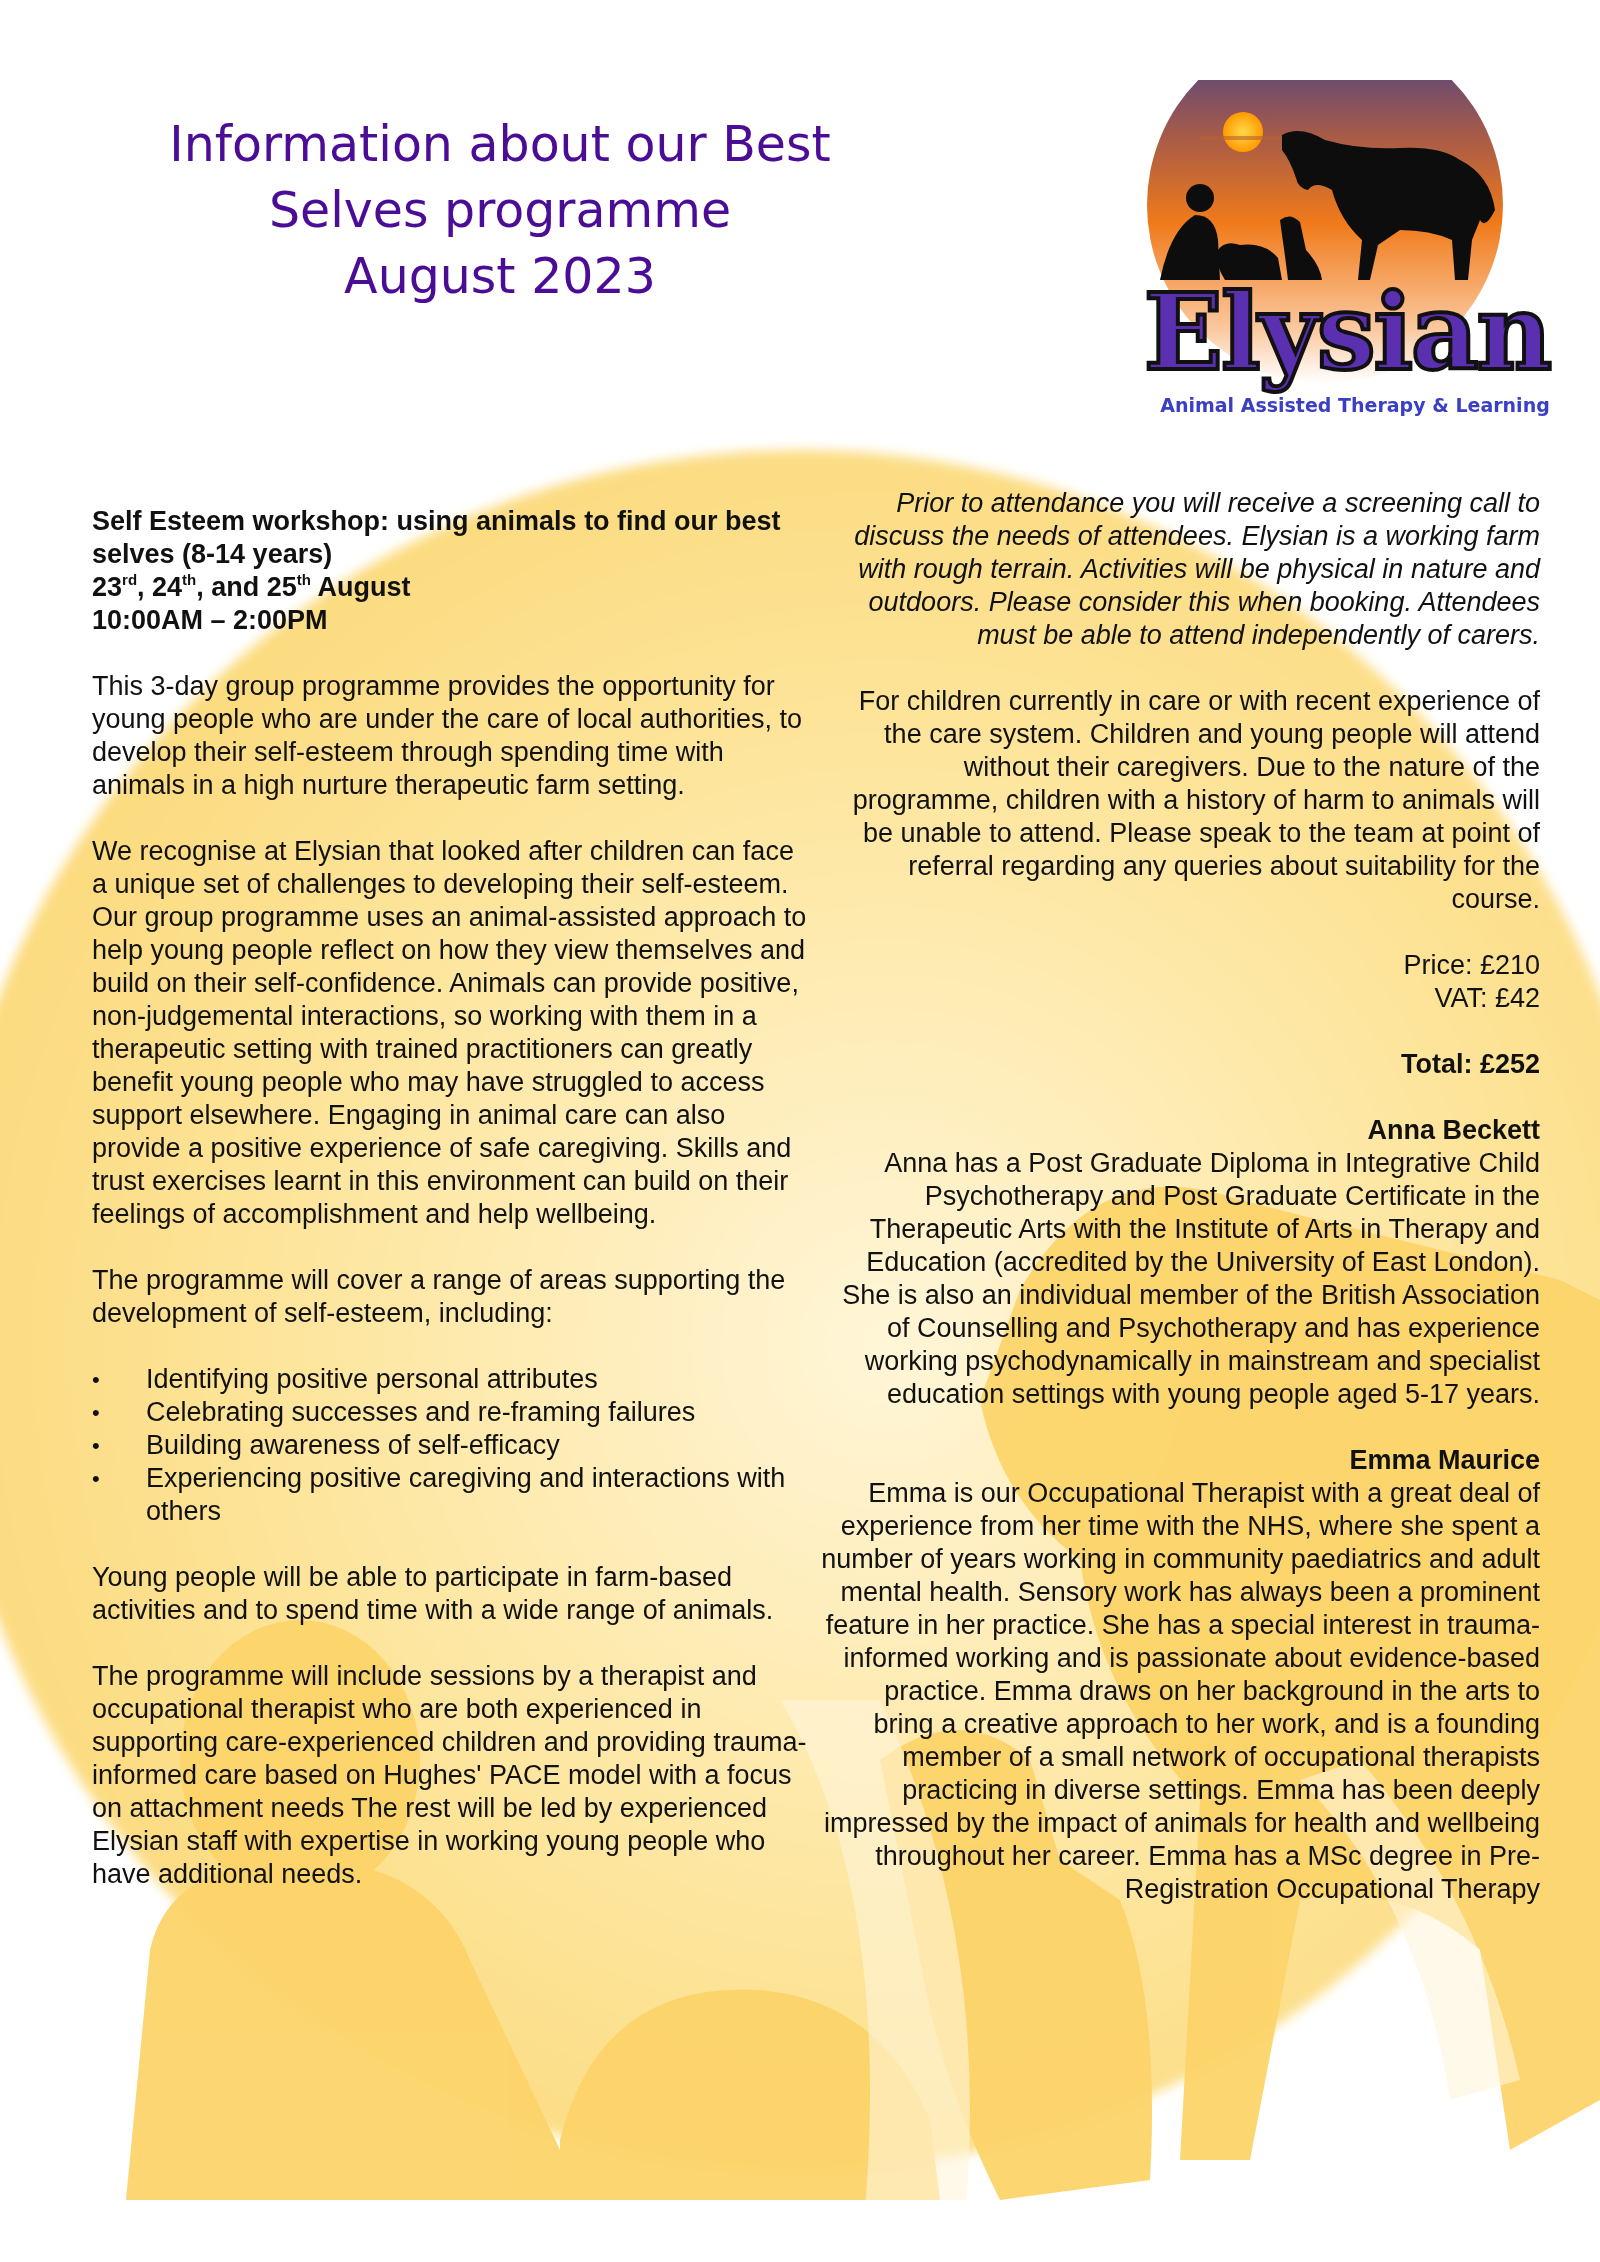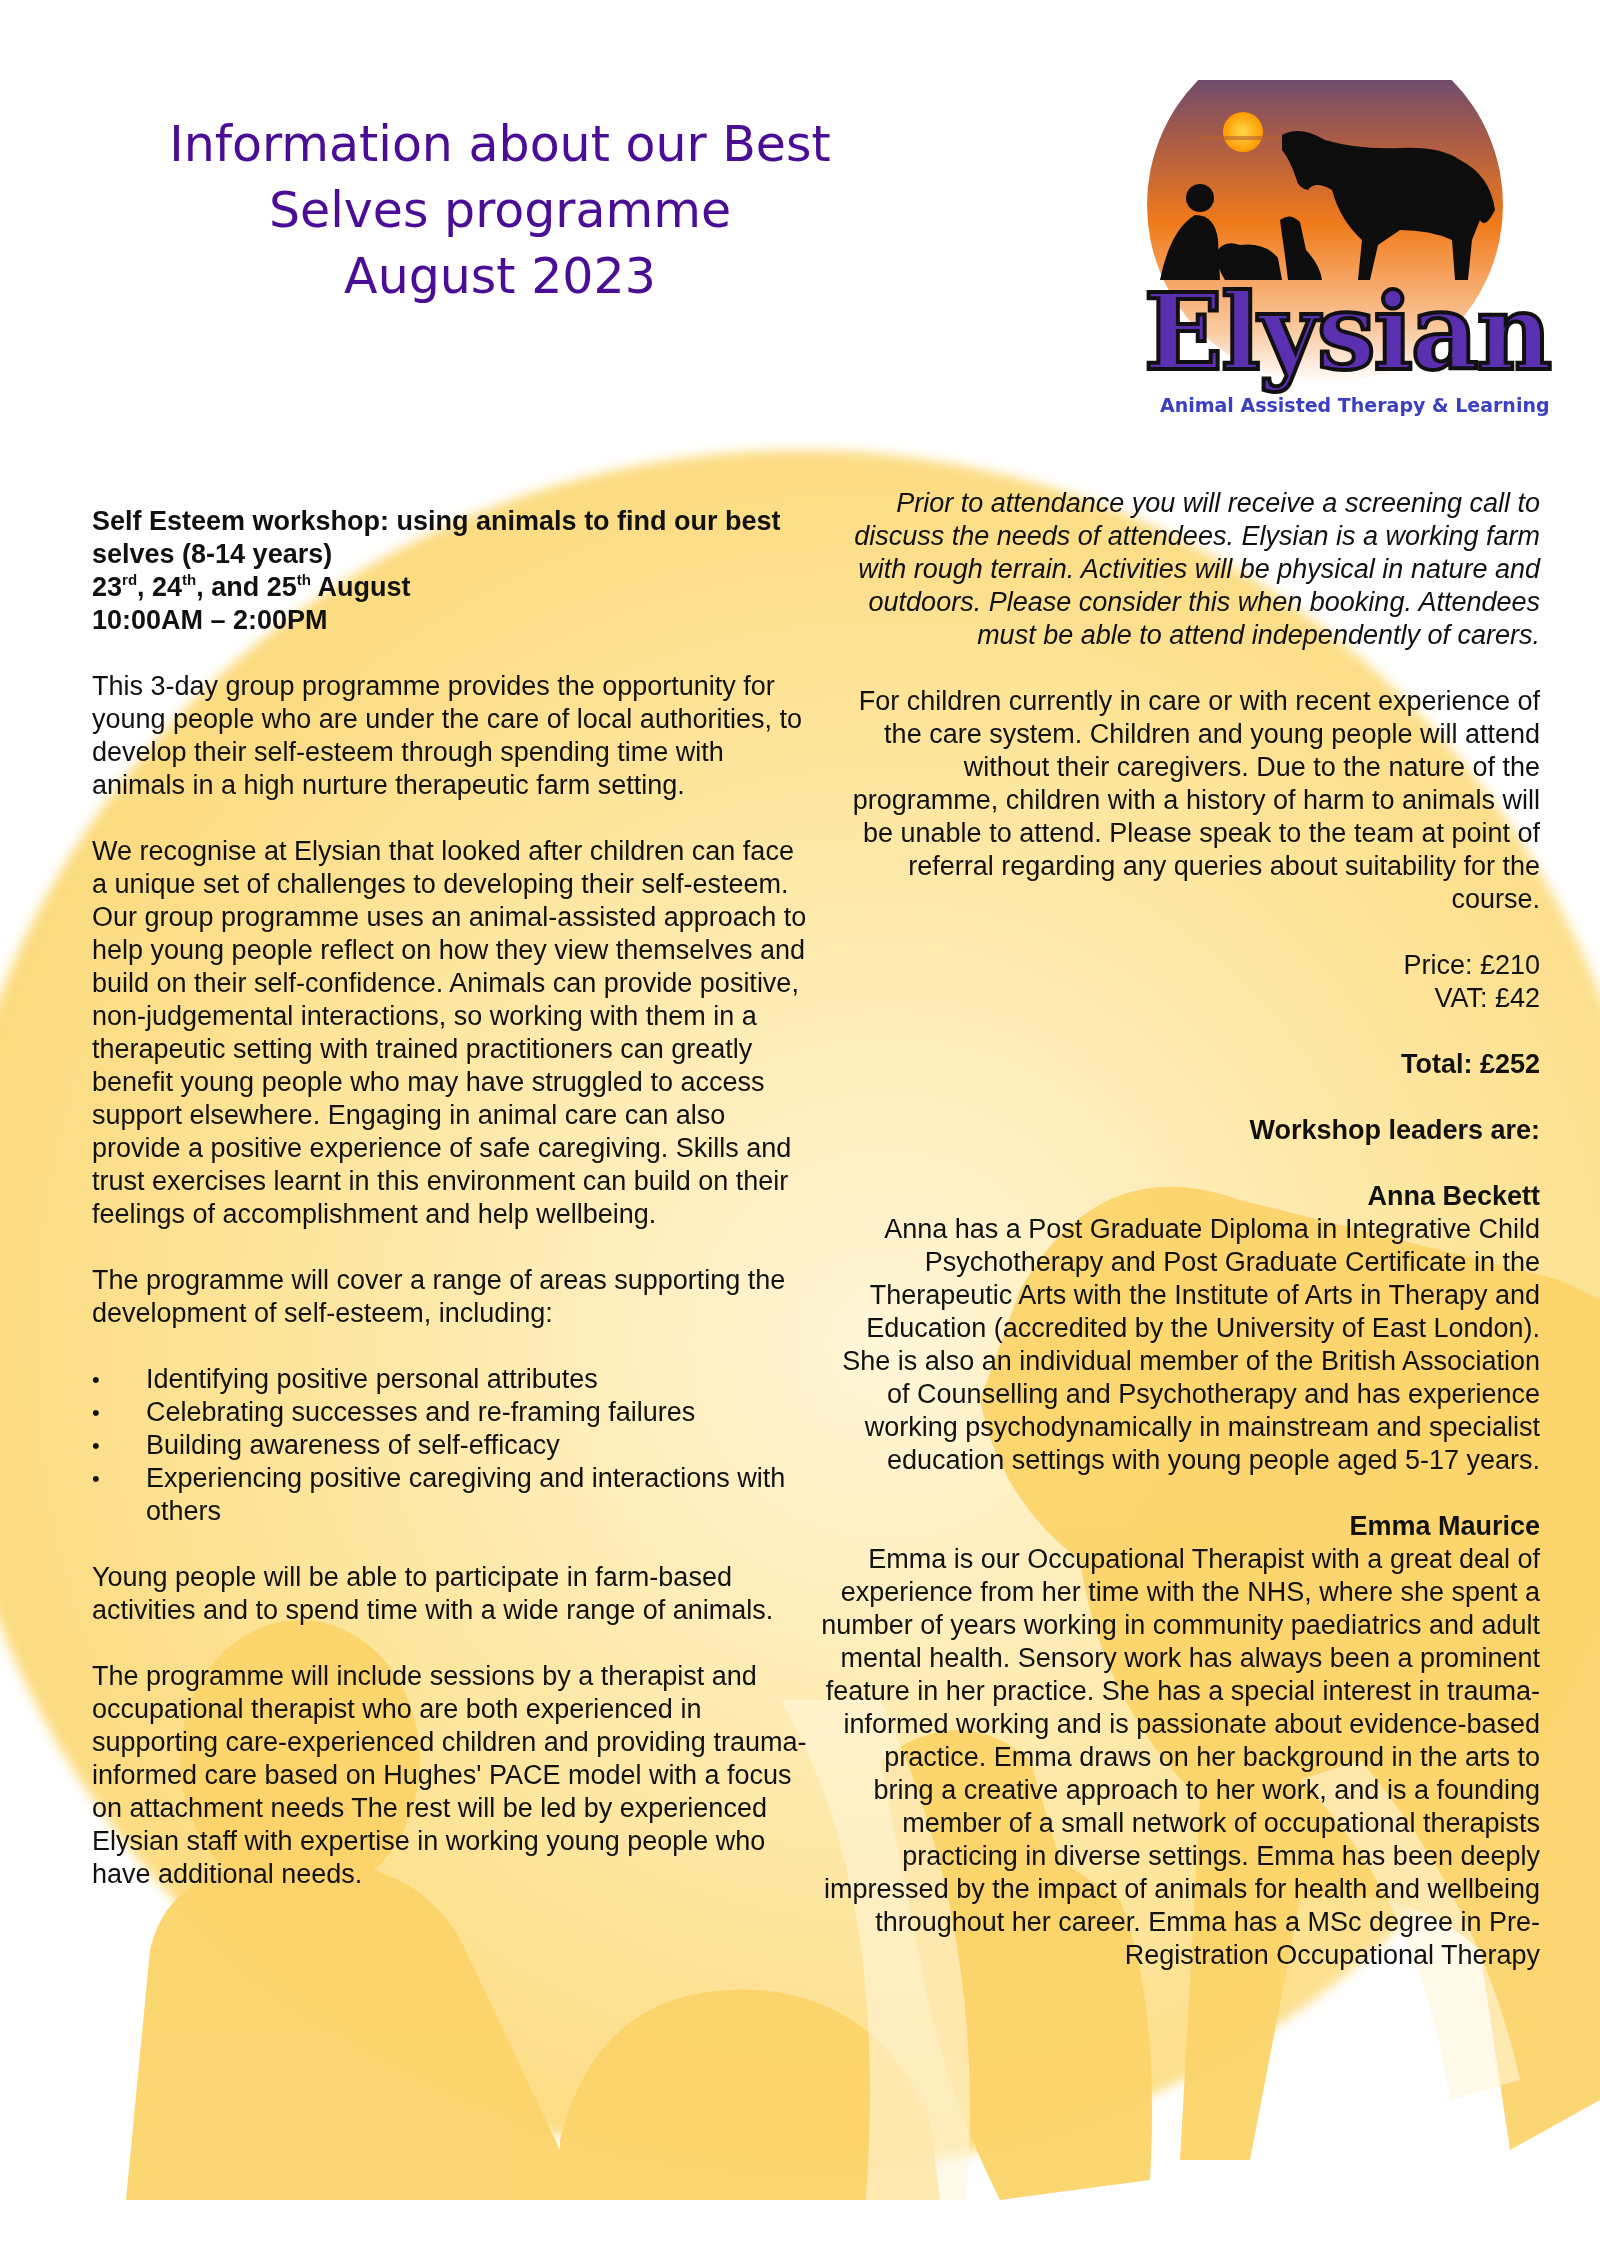--- a/index.html
+++ b/index.html
@@ -36,20 +36,21 @@
     text-align: right;
     font-family: "DejaVu Serif", serif; font-weight: bold;
     font-size: 104px; line-height: 110px;
     color: #5a2fb0;
     -webkit-text-stroke: 4px #111;
     letter-spacing: -2px;
     z-index: 3;
   }
   .logo-tagline {
     position: absolute; left: 1160px; top: 394px; width: 390px;
+    text-align: center;
     font-family: "DejaVu Sans", sans-serif; font-weight: bold;
     font-size: 19px; color: #3a3fc4;
     z-index: 3;
   }
   
   .col {
     position: absolute; z-index: 2;
     font-size: 27px; line-height: 33px;
   }
   .col-left { left: 92px; top: 505px; width: 720px; }
@@ -159,21 +160,20 @@
 </div>
 
 <div class="col col-right">
   <p class="italic">Prior to attendance you will receive a screening call to discuss the needs of attendees. Elysian is a working farm with rough terrain. Activities will be physical in nature and outdoors. Please consider this when booking. Attendees must be able to attend independently of carers.</p>
   <p>For children currently in care or with recent experience of the care system. Children and young people will attend without their caregivers. Due to the nature of the programme, children with a history of harm to animals will be unable to attend. Please speak to the team at point of referral regarding any queries about suitability for the course.</p>
   <p>
     <span>Price: £210</span><br>
     <span>VAT: £42</span>
   </p>
   <p class="bold">Total: £252</p>
-  <p class="bold">Workshop leaders are:</p>
   <div>
     <div class="leader-name">Anna Beckett</div>
     <p>Anna has a Post Graduate Diploma in Integrative Child Psychotherapy and Post Graduate Certificate in the Therapeutic Arts with the Institute of Arts in Therapy and Education (accredited by the University of East London). She is also an individual member of the British Association of Counselling and Psychotherapy and has experience working psychodynamically in mainstream and specialist education settings with young people aged 5-17 years.</p>
   </div>
   <div>
     <div class="leader-name">Emma Maurice</div>
     <p class="nomargin">Emma is our Occupational Therapist with a great deal of experience from her time with the NHS, where she spent a number of years working in community paediatrics and adult mental health. Sensory work has always been a prominent feature in her practice. She has a special interest in trauma-informed working and is passionate about evidence-based practice. Emma draws on her background in the arts to bring a creative approach to her work, and is a founding member of a small network of occupational therapists practicing in diverse settings. Emma has been deeply impressed by the impact of animals for health and wellbeing throughout her career. Emma has a MSc degree in Pre-Registration Occupational Therapy</p>
   </div>
 </div>
 

